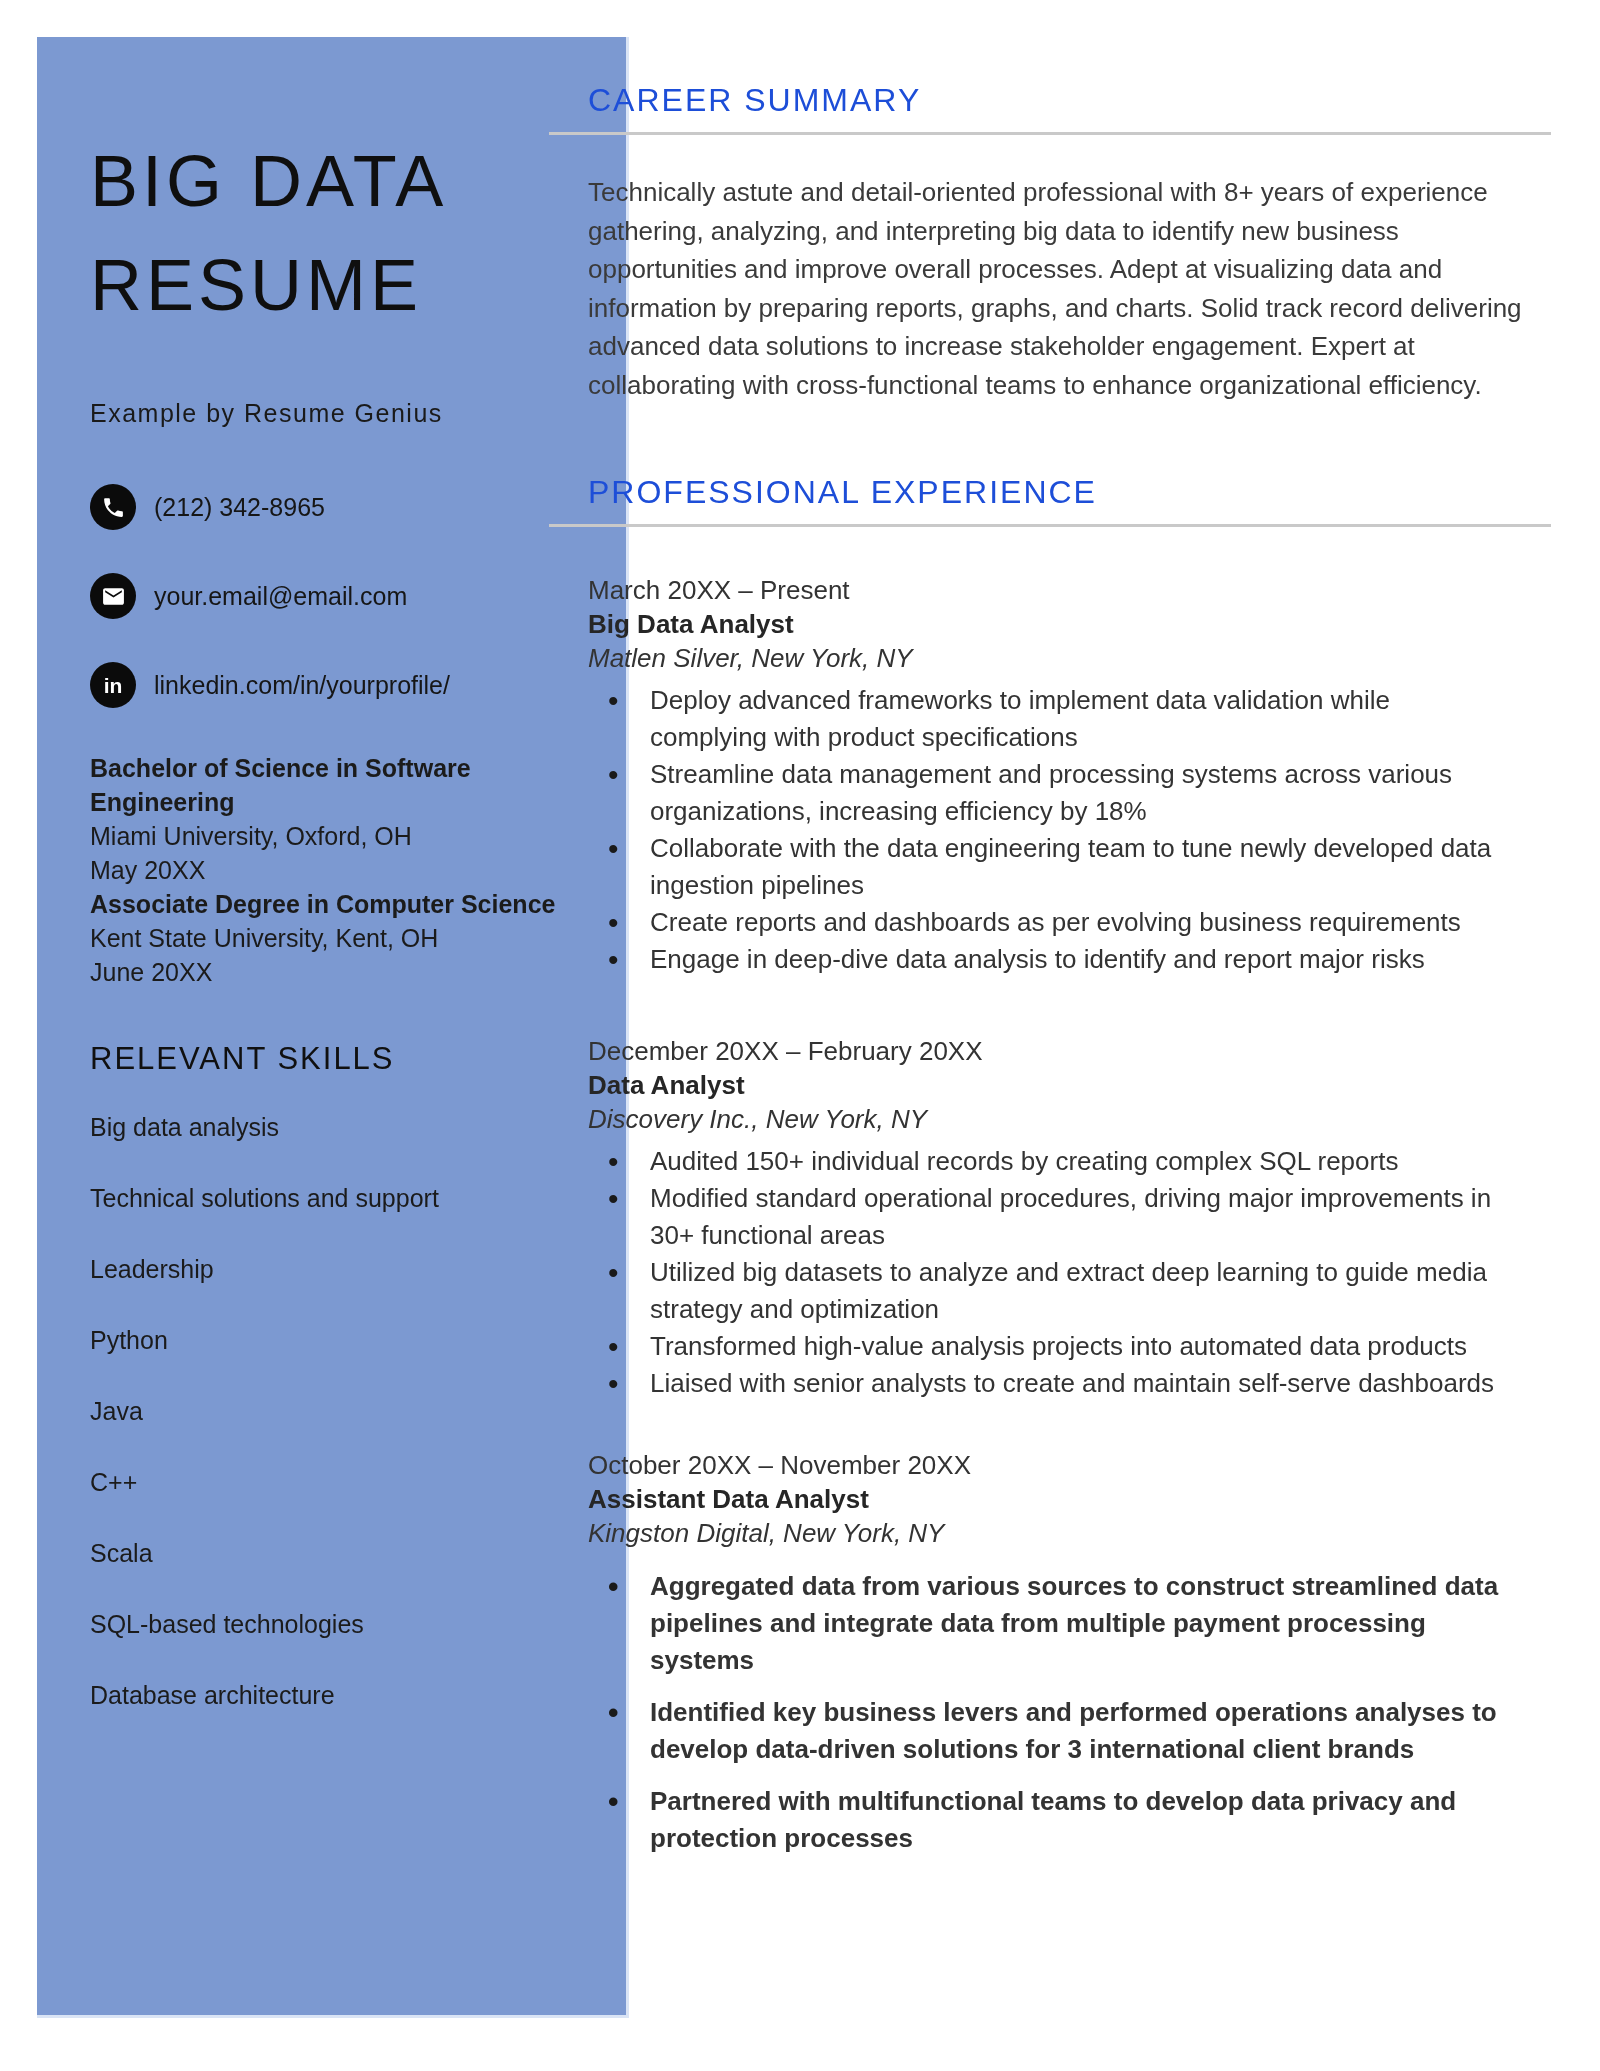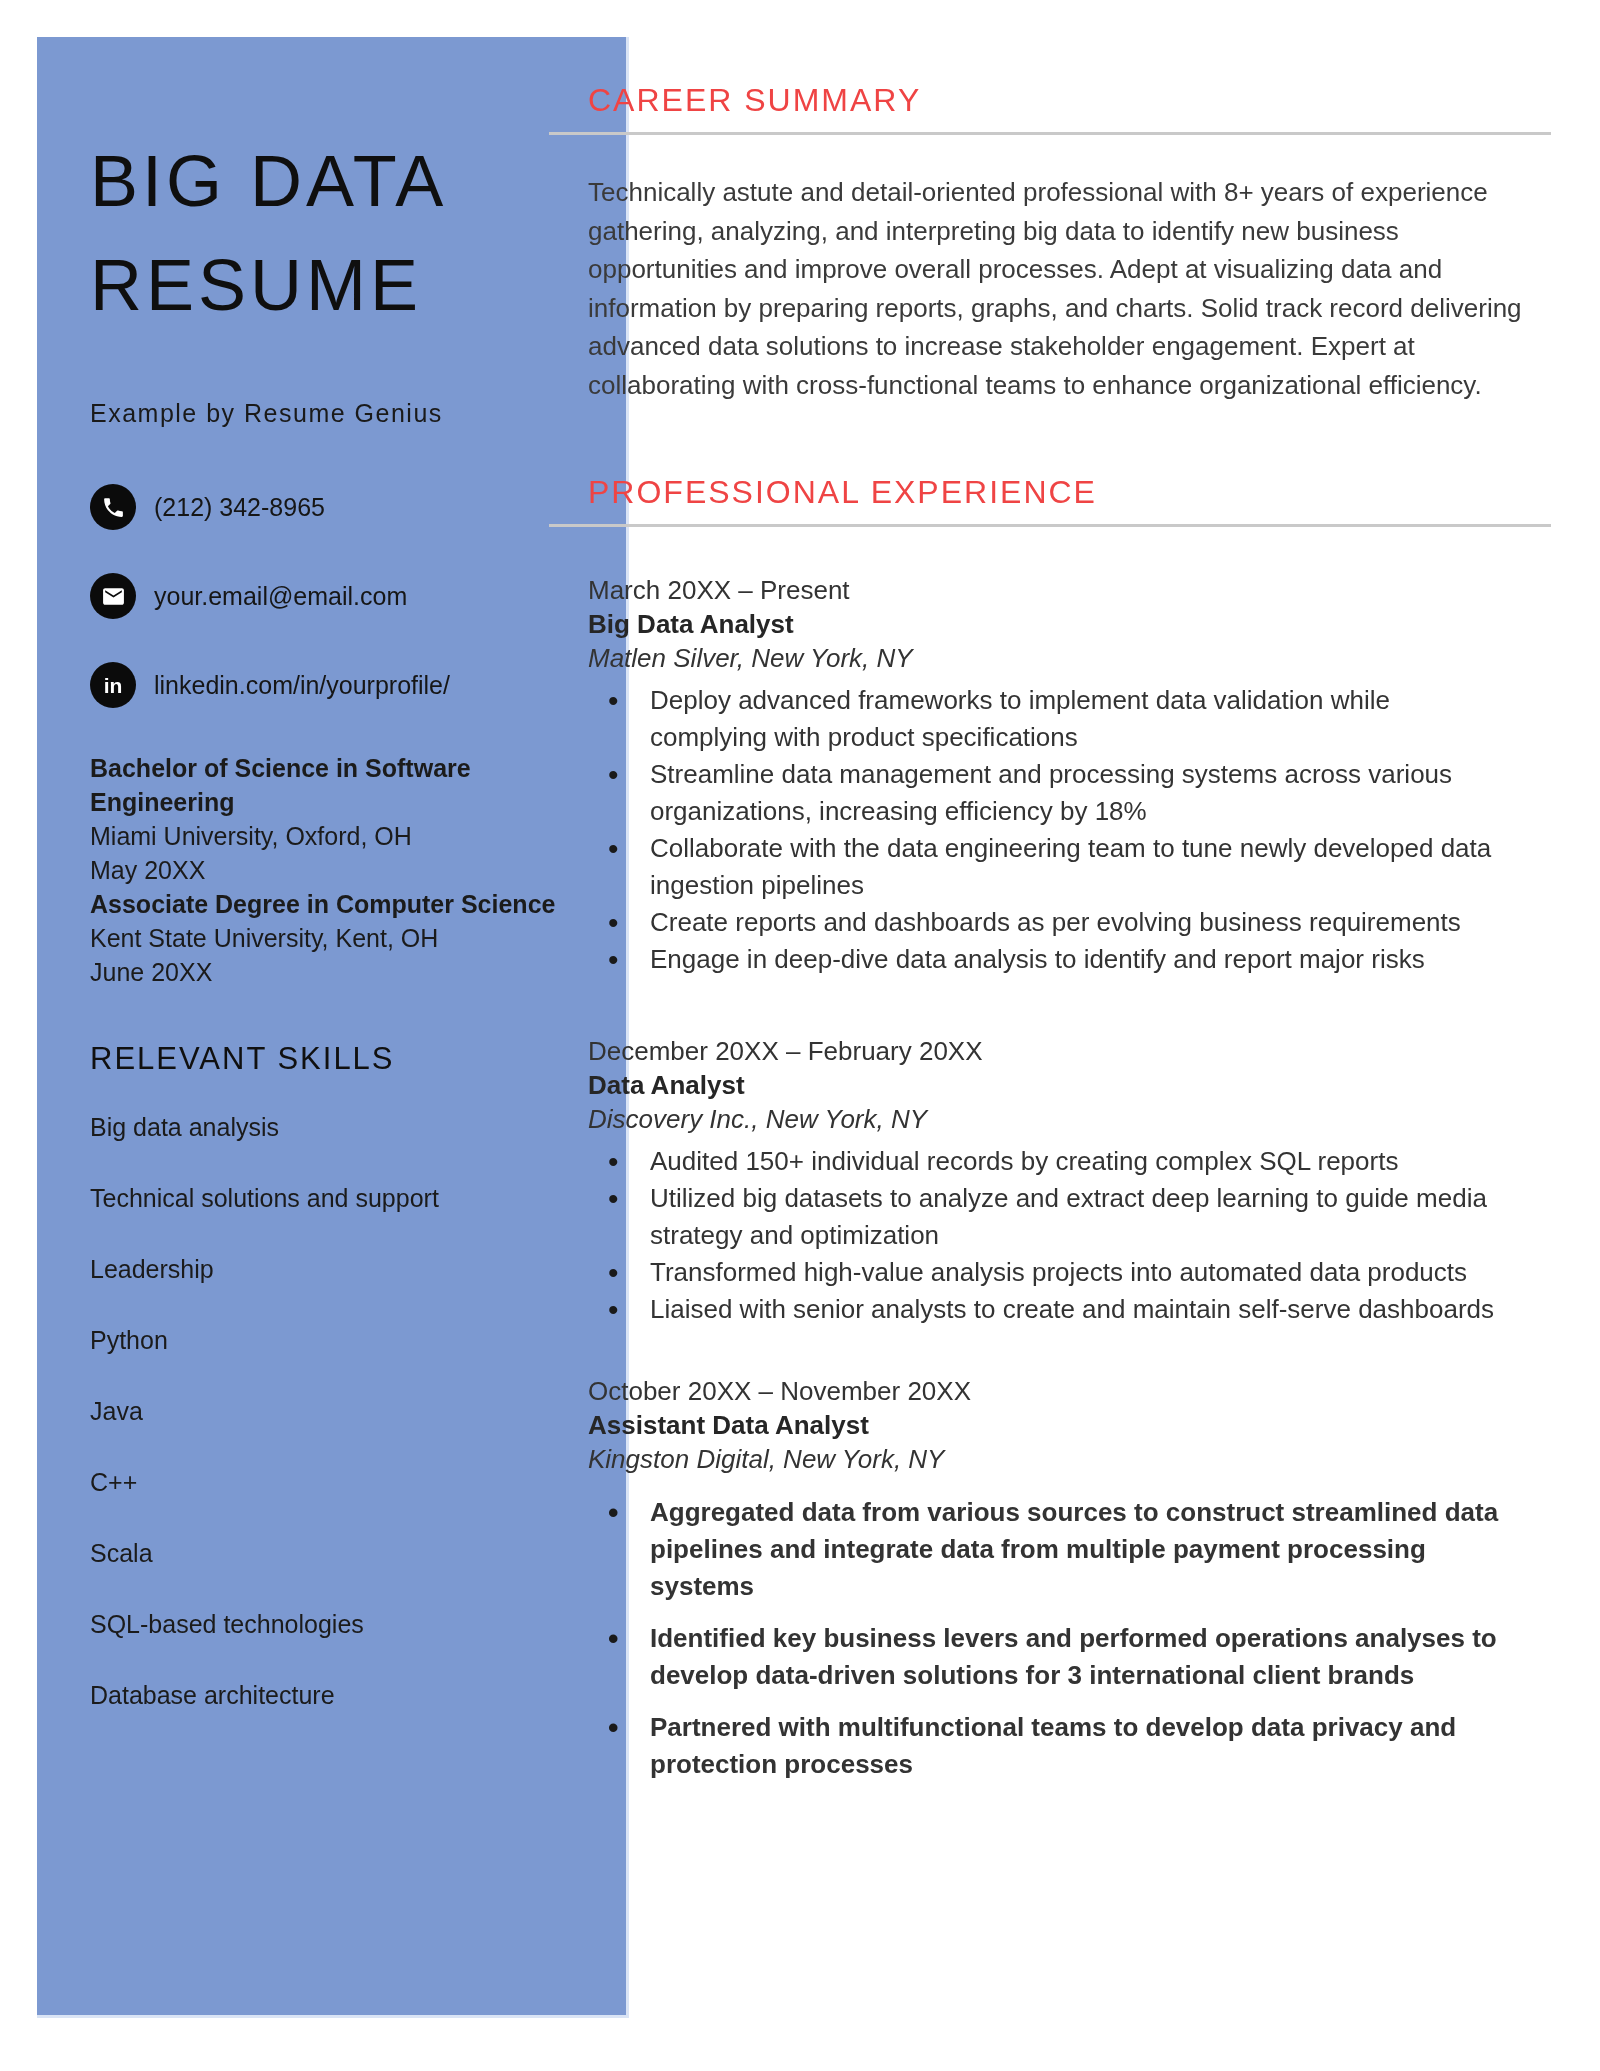--- a/index.html
+++ b/index.html
@@ -28,21 +28,21 @@
   .edu-h{margin-top:100px;}
   .edu-body{margin-top:42px;font-size:25px;line-height:34px;color:#1b1b1b;}
   .degree{font-weight:bold;}
   .skills-h{margin-top:52px;}
   .skills-list{margin-top:36px;}
   .skill{font-size:25px;margin-bottom:42px;color:#1b1b1b;}
   
   .main{position:absolute;left:549px;top:0;width:1002px;color:#3A3A3A;}
   .sec-h{
     padding-left:39px;margin:0;font-size:32px;letter-spacing:2px;
-    color:#ef4444;font-weight:500;line-height:36px;
+    color:#1d4ed8;font-weight:500;line-height:36px;
   }
   .rule{border:0;border-top:3px solid #C9C9C9;margin:14px 0 0;}
   .summary-sec{margin-top:82px;}
   .summary-text{margin:38px 0 0 39px;width:935px;font-size:26px;line-height:38.5px;color:#3A3A3A;}
   .exp-sec{margin-top:70px;}
   .job{margin-left:39px;font-size:26px;color:#333333;}
   .job-1{margin-top:46px;}
   .job-2{margin-top:56px;}
   .job-3{margin-top:46px;}
   .job-dates{line-height:34px;}
@@ -141,20 +141,21 @@
         <li>Engage in deep-dive data analysis to identify and report major risks</li>
       </ul>
     </div>
 
     <div class="job job-2">
       <div class="job-dates">December 20XX – February 20XX</div>
       <div class="job-title">Data Analyst</div>
       <div class="job-company">Discovery Inc., New York, NY</div>
       <ul class="bullets">
         <li>Audited 150+ individual records by creating complex SQL reports</li>
+        <li>Modified standard operational procedures, driving major improvements in 30+ functional areas</li>
         <li>Utilized big datasets to analyze and extract deep learning to guide media strategy and optimization</li>
         <li>Transformed high-value analysis projects into automated data products</li>
         <li>Liaised with senior analysts to create and maintain self-serve dashboards</li>
       </ul>
     </div>
 
     <div class="job job-3">
       <div class="job-dates">October 20XX – November 20XX</div>
       <div class="job-title">Assistant Data Analyst</div>
       <div class="job-company">Kingston Digital, New York, NY</div>

